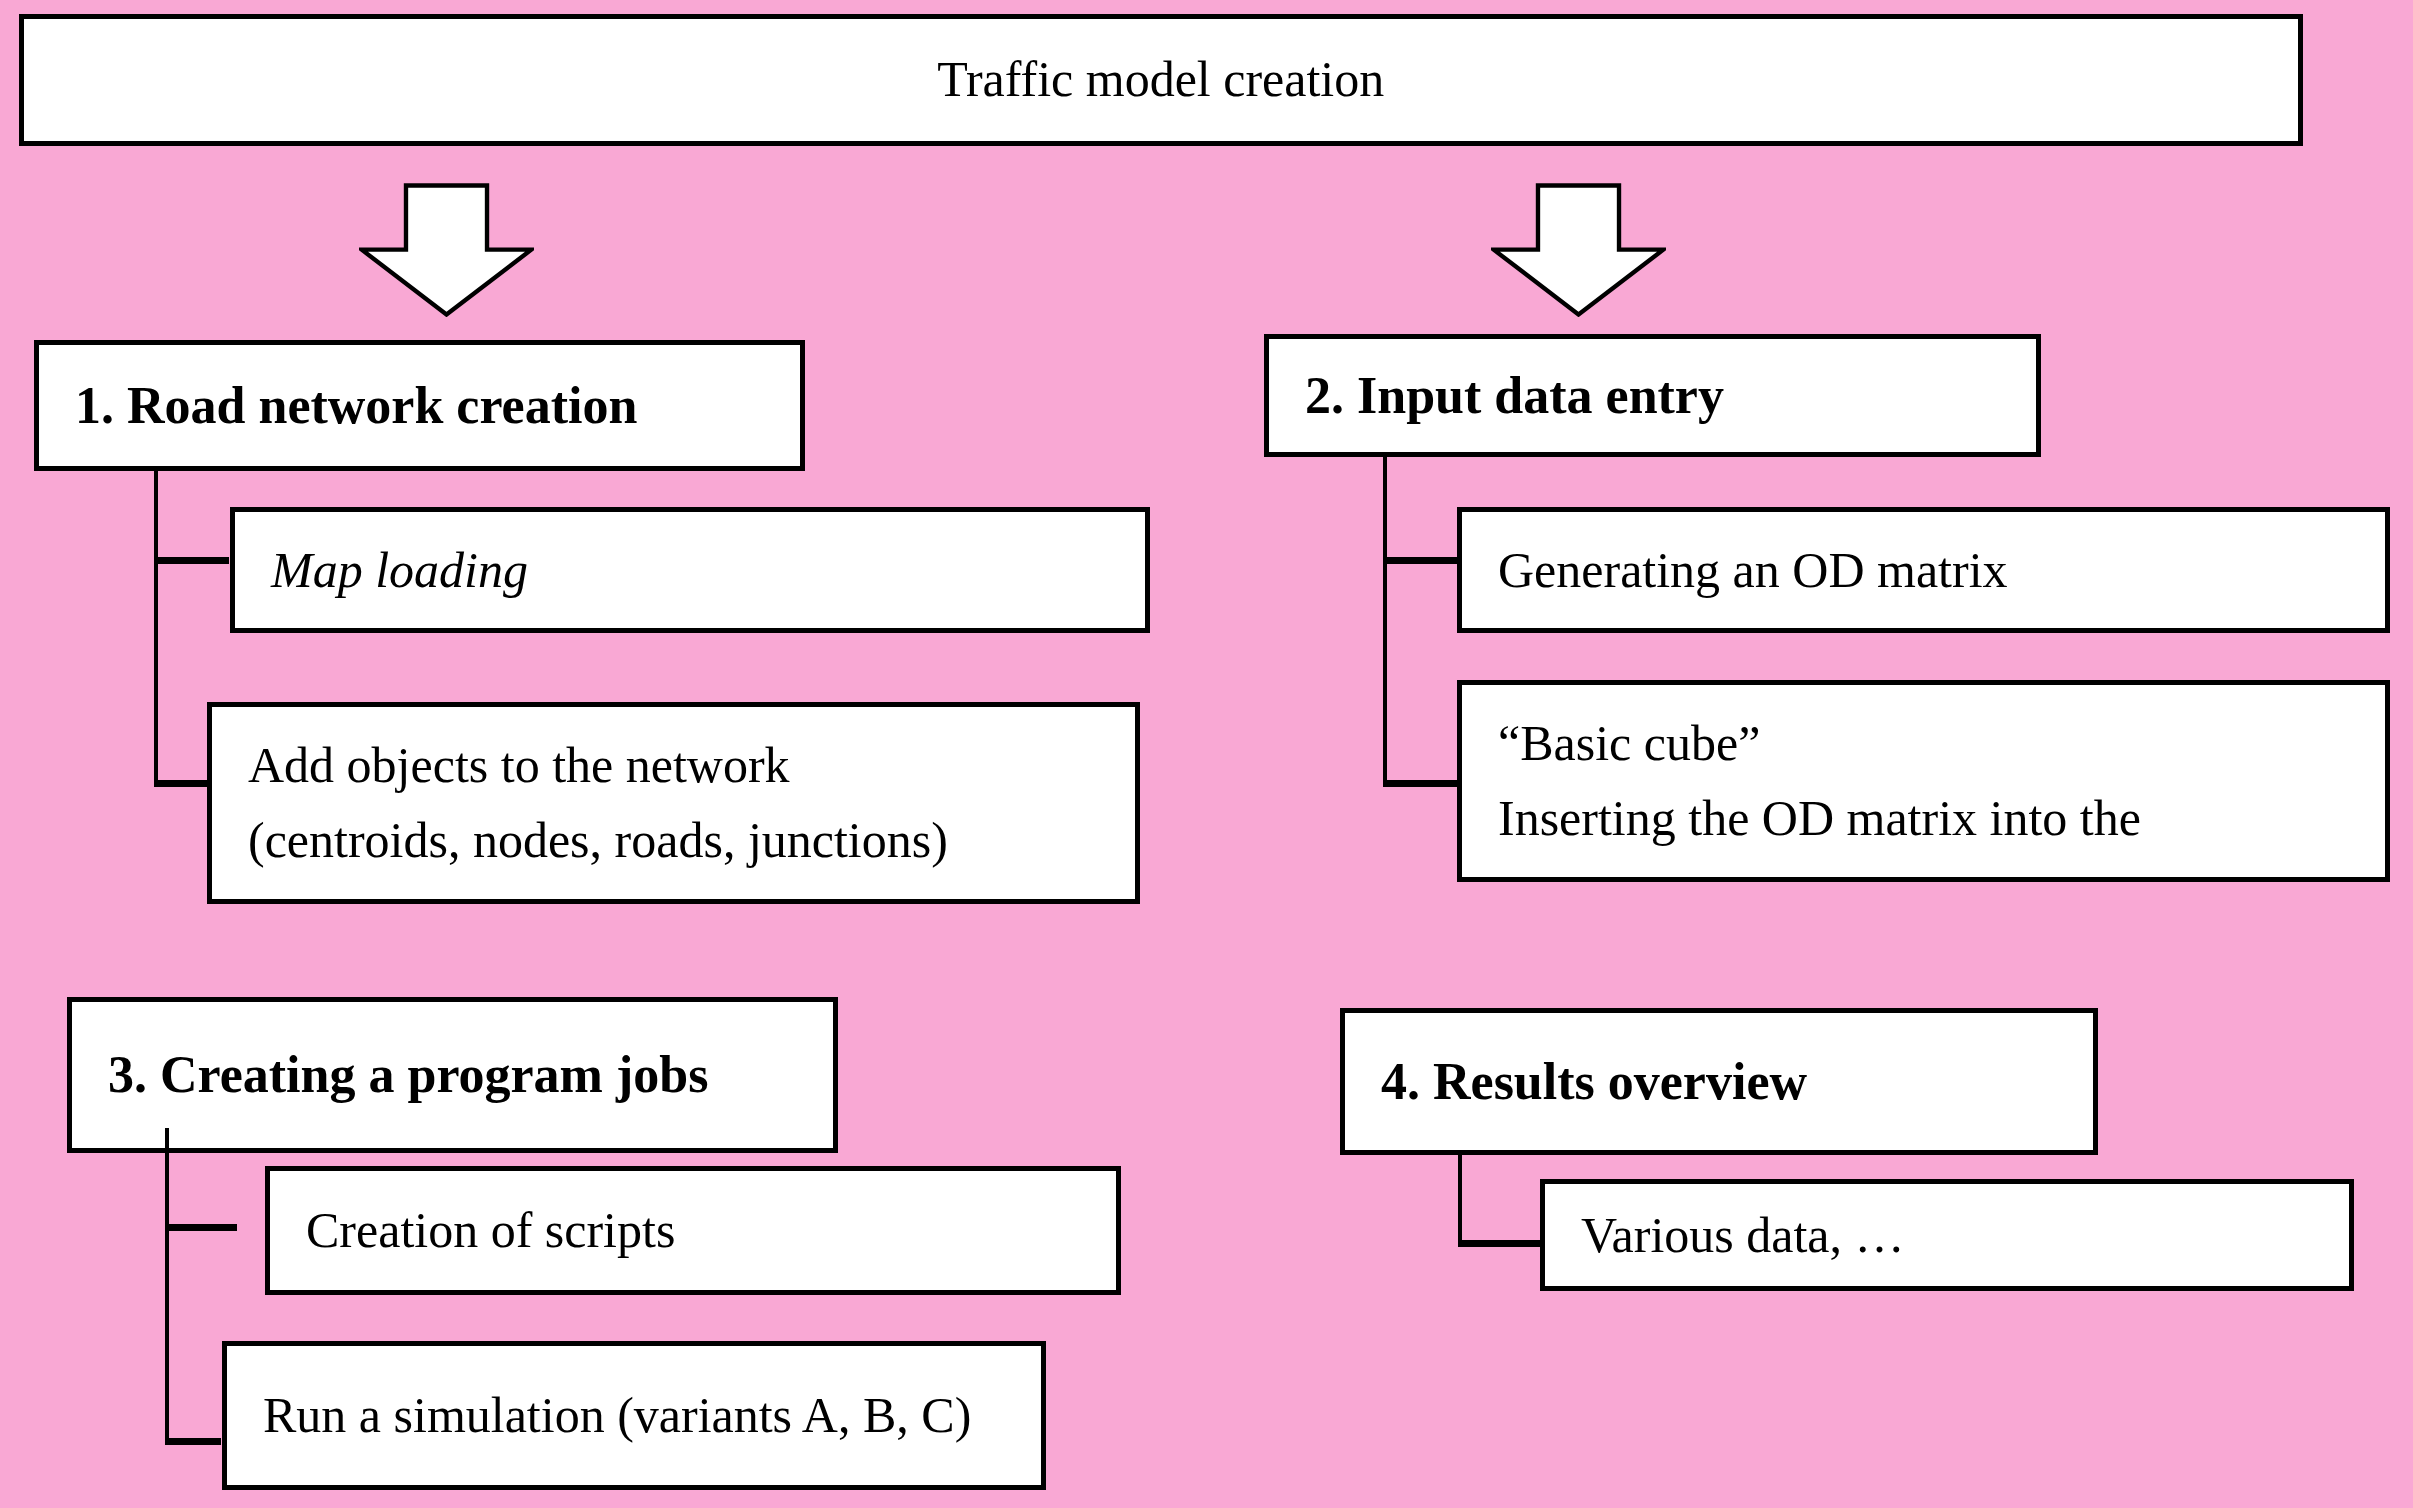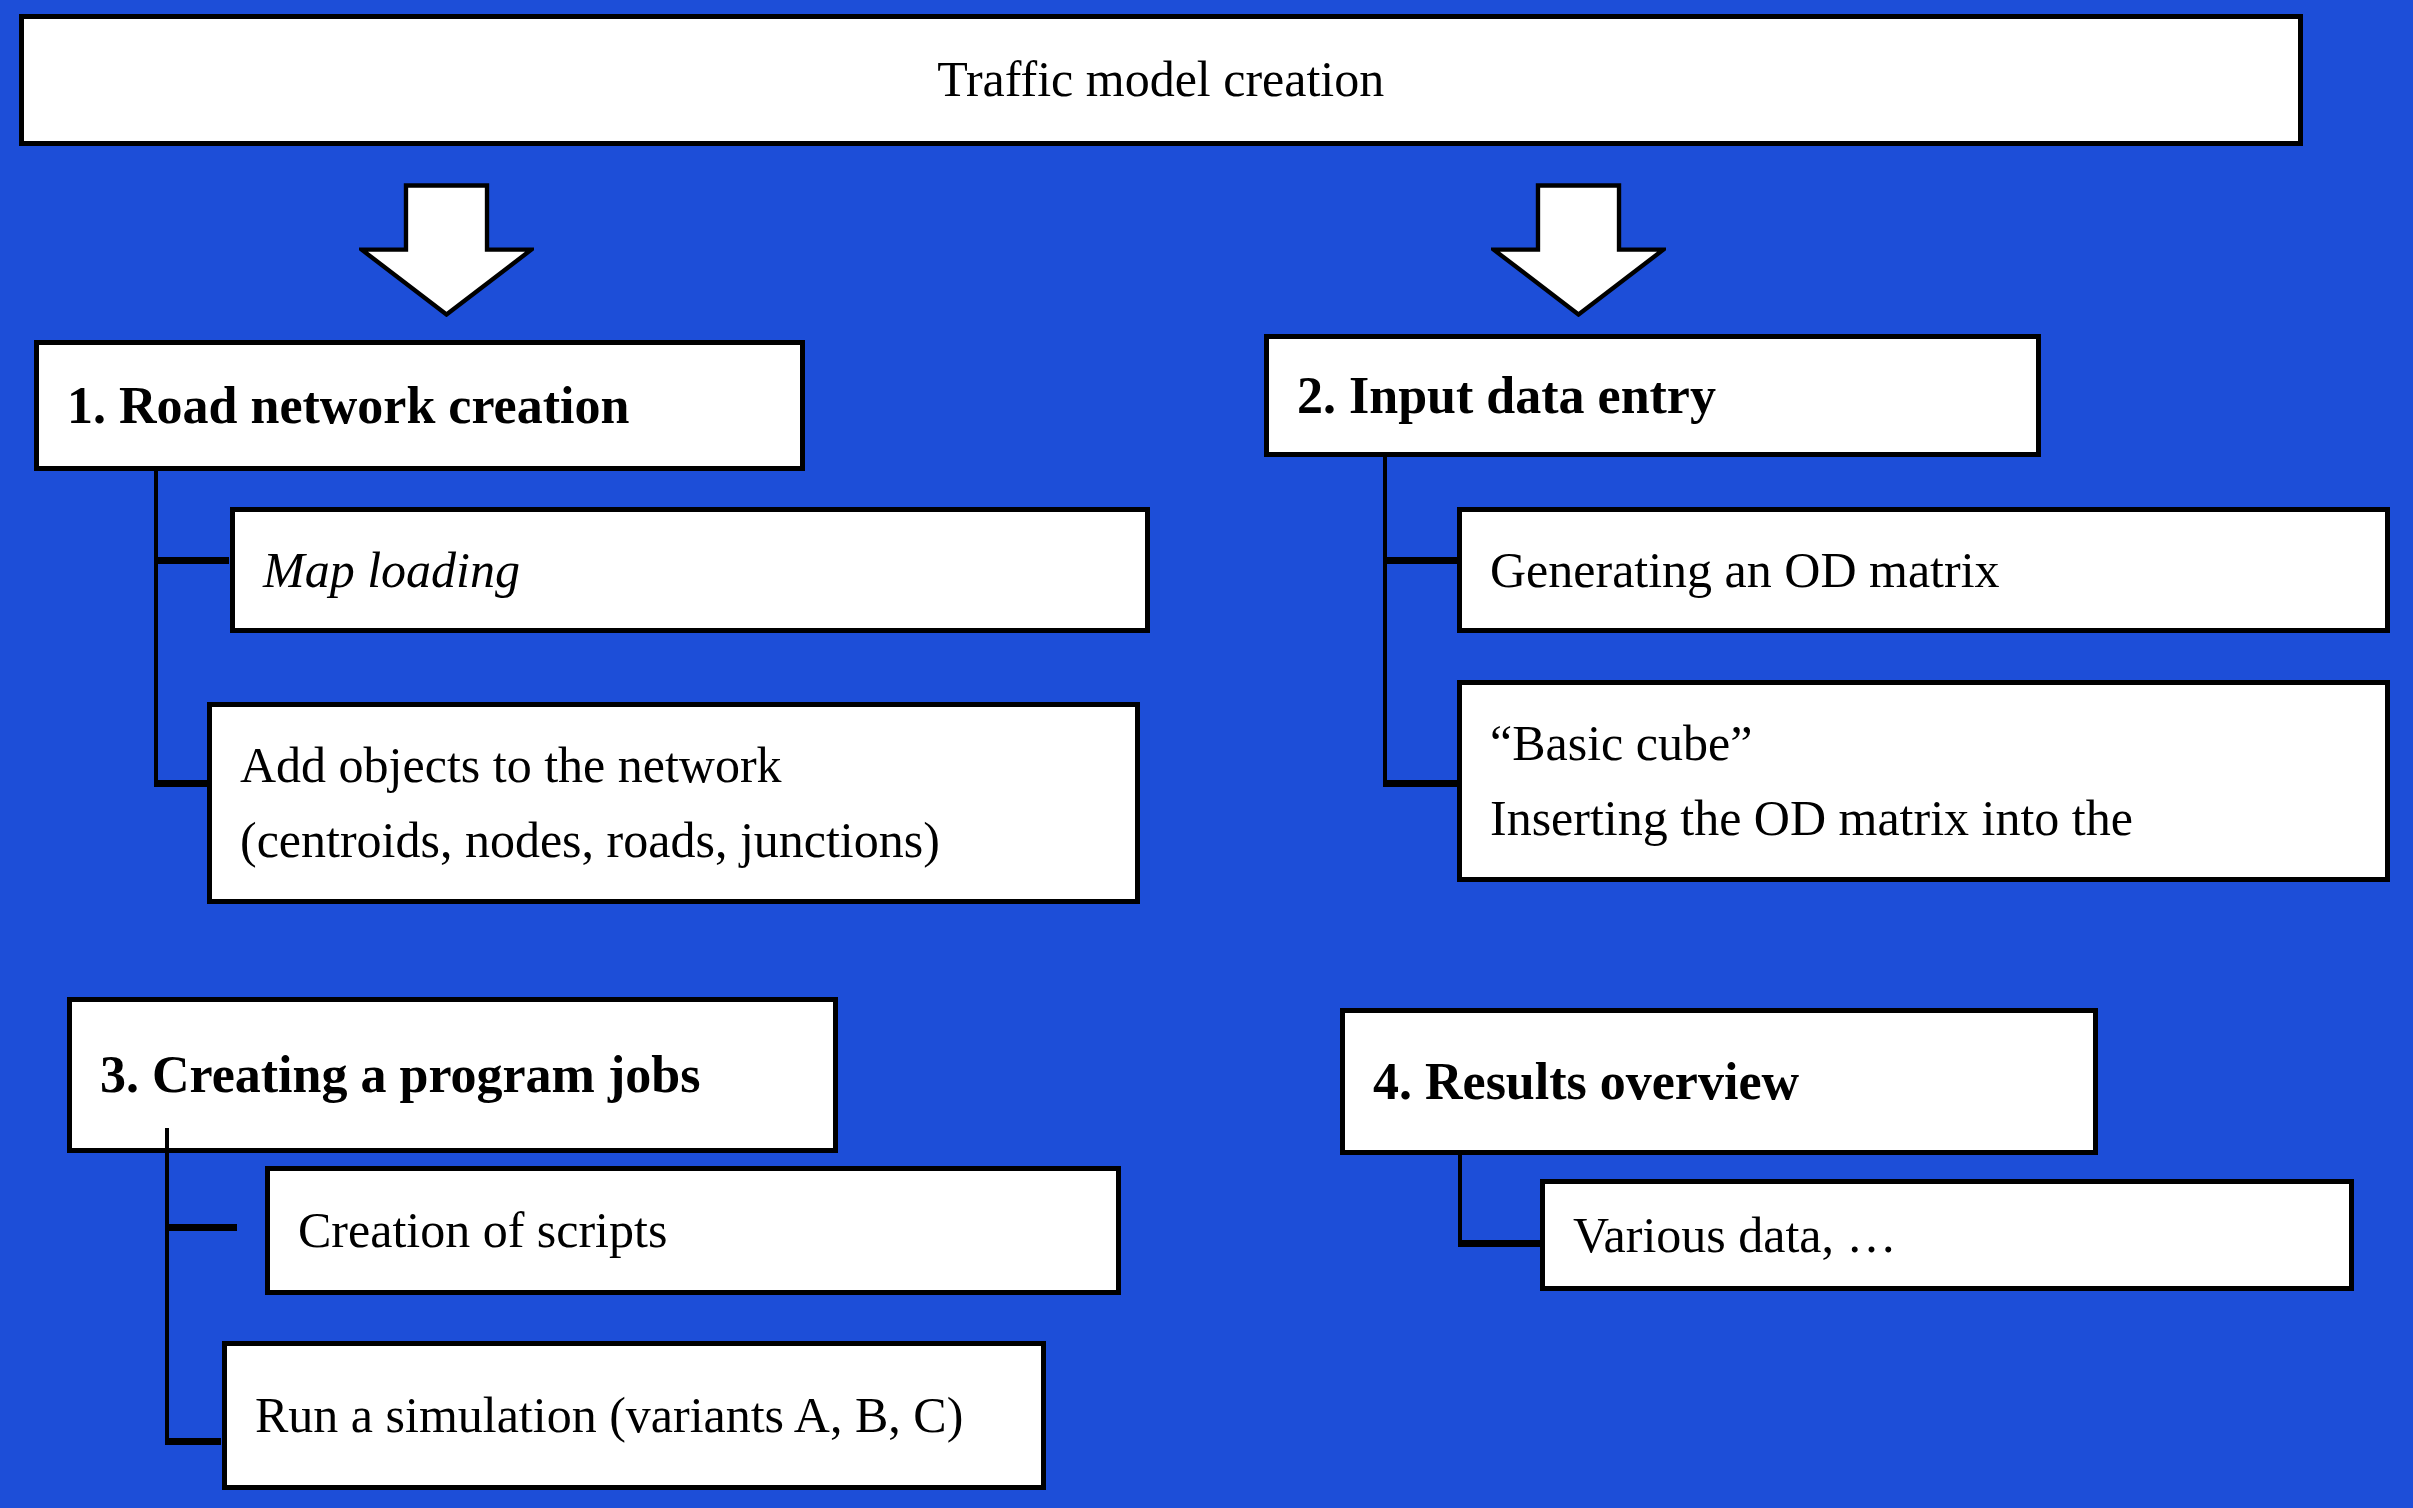--- a/index.html
+++ b/index.html
@@ -1,33 +1,33 @@
 <!DOCTYPE html>
 <html style="font-size:10px"><head>
 <meta charset="utf-8">
 <style>
   html,body{margin:0;padding:0;background:#ffffff;}
   .canvas{
     position:relative;
     width:2413px;
     height:1509px;
-    background:#1d4ed8;
+    background:#f9a8d4;
     font-family:"Liberation Serif","DejaVu Serif",serif;
     color:#000000;
   }
   .box{
     position:absolute;
     background:#ffffff;
     border:5.6px solid #000000;
     box-sizing:border-box;
     display:flex;
     flex-direction:column;
     justify-content:center;
     align-items:flex-start;
-    padding-left:28px;
+    padding-left:36px;
     padding-right:12.5px;
     font-size:50px;
     line-height:1.5;
     white-space:nowrap;
   }
   .box.title{
     align-items:center;
     padding-left:0;
     padding-right:0;
     border-width:5px;

